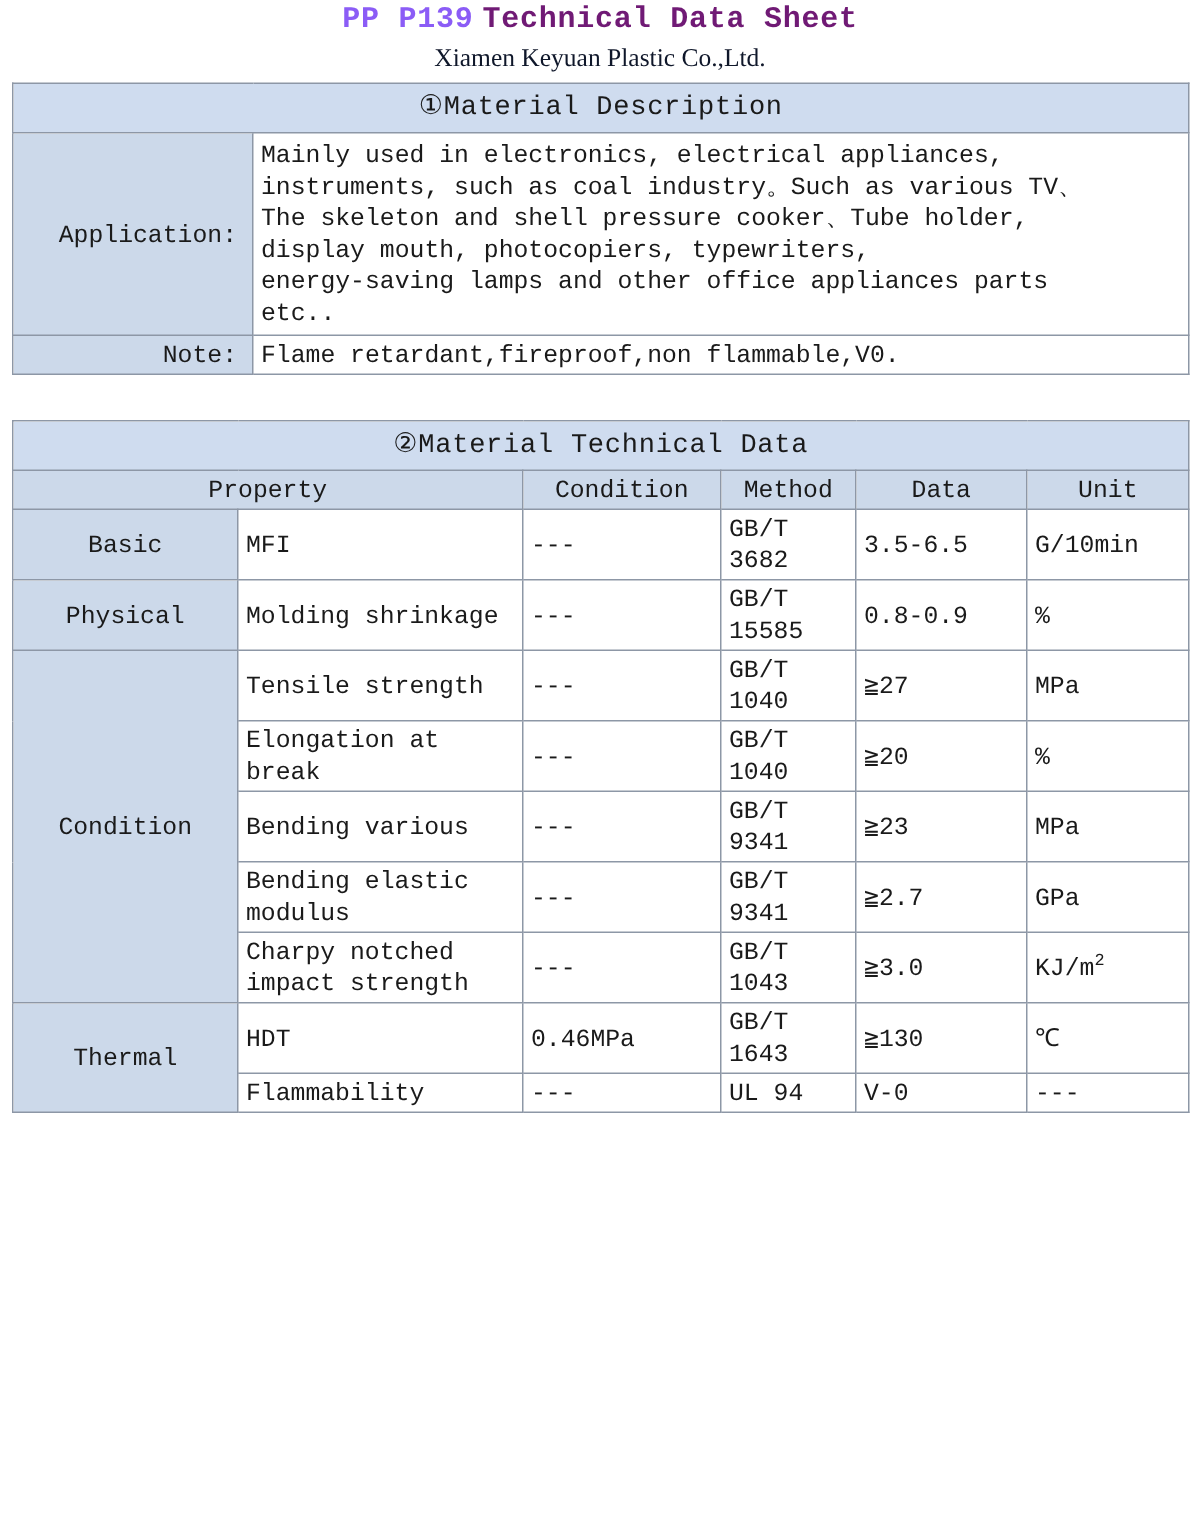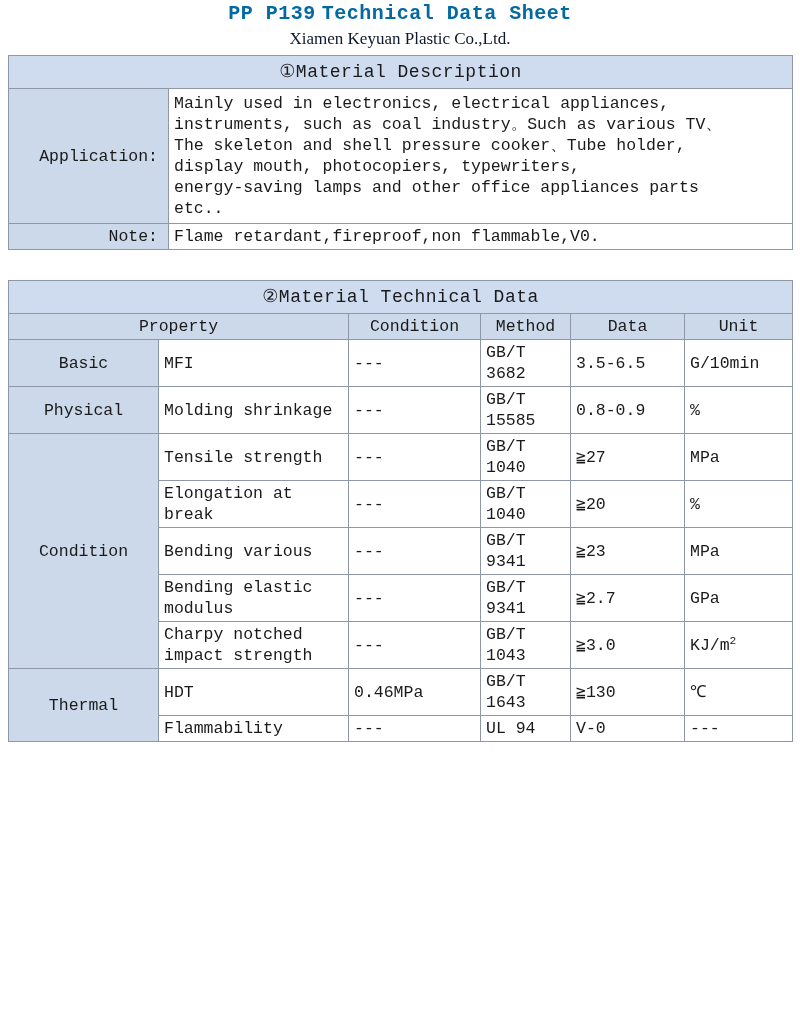--- a/index.html
+++ b/index.html
@@ -27,24 +27,24 @@
   .title-row {
     text-align: center;
     font-size: 20px;
     font-weight: bold;
     letter-spacing: 0.5px;
     line-height: 26px;
     padding-top: 1px;
     white-space: nowrap;
   }
   .title-code {
-    color: #0369a1;
+    color: #8b5cf6;
   }
   .title-main {
-    color: #0369a1;
+    color: #701a75;
     margin-left: 6px;
   }
   .subtitle-row {
     text-align: center;
     font-family: "Liberation Serif", "DejaVu Serif", serif;
     font-size: 17px;
     line-height: 24px;
     color: #0f172a;
     padding-bottom: 4px;
   }

